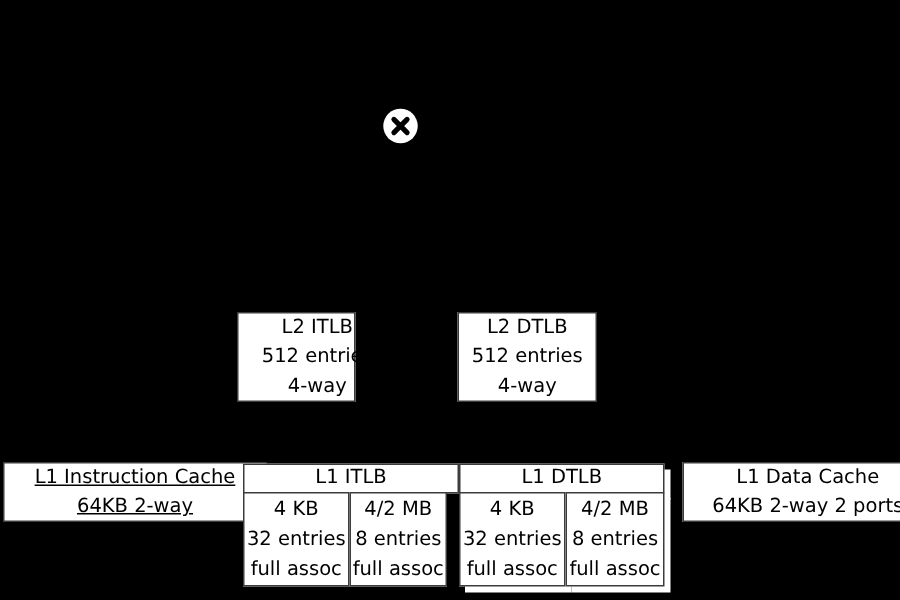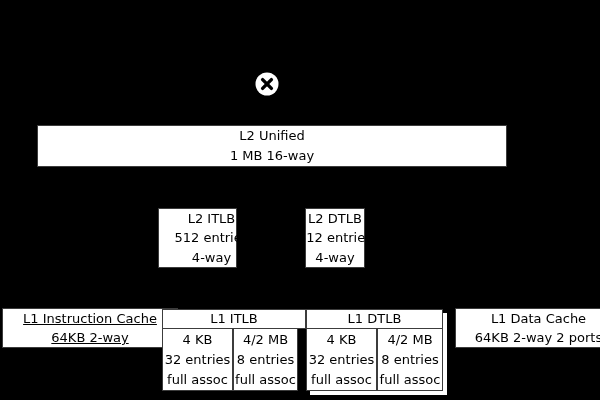--- a/index.html
+++ b/index.html
@@ -42,32 +42,28 @@
 <div class="canvas">
 
 
   <div class="xcircle">
     <svg width="24" height="24" viewBox="0 0 24 24">
       <circle cx="12" cy="12" r="11.5" fill="#ffffff"></circle>
       <path d="M7.6 7.6 L16.4 16.4 M16.4 7.6 L7.6 16.4" stroke="#000000" stroke-width="3.4" stroke-linecap="round" fill="none"></path>
     </svg>
   </div>
 
-  <div class="box" style="left:37px; top:125px; width:470px; height:42px; line-height:20px;">
-    <div>L2 Unified</div>
-    <div>1 MB 16-way</div>
-  </div>
 
   <div class="box tall" style="left:158px; top:208px; width:79px; height:60px;padding-left:28px;">
     <div>L2 ITLB</div>
     <div>512 entries</div>
     <div>4-way</div>
   </div>
 
-  <div class="box tall" style="left:305px; top:208px; width:60px; height:60px;">
+  <div class="box tall" style="left:305px; top:208px; width:93px; height:60px;">
     <div>L2 DTLB</div>
     <div>512 entries</div>
     <div>4-way</div>
   </div>
 
   <div class="box" style="left:2px; top:308px; width:176px; height:40px;text-decoration:underline;">
     <div>L1 Instruction Cache</div>
     <div>64KB 2-way</div>
   </div>
 

